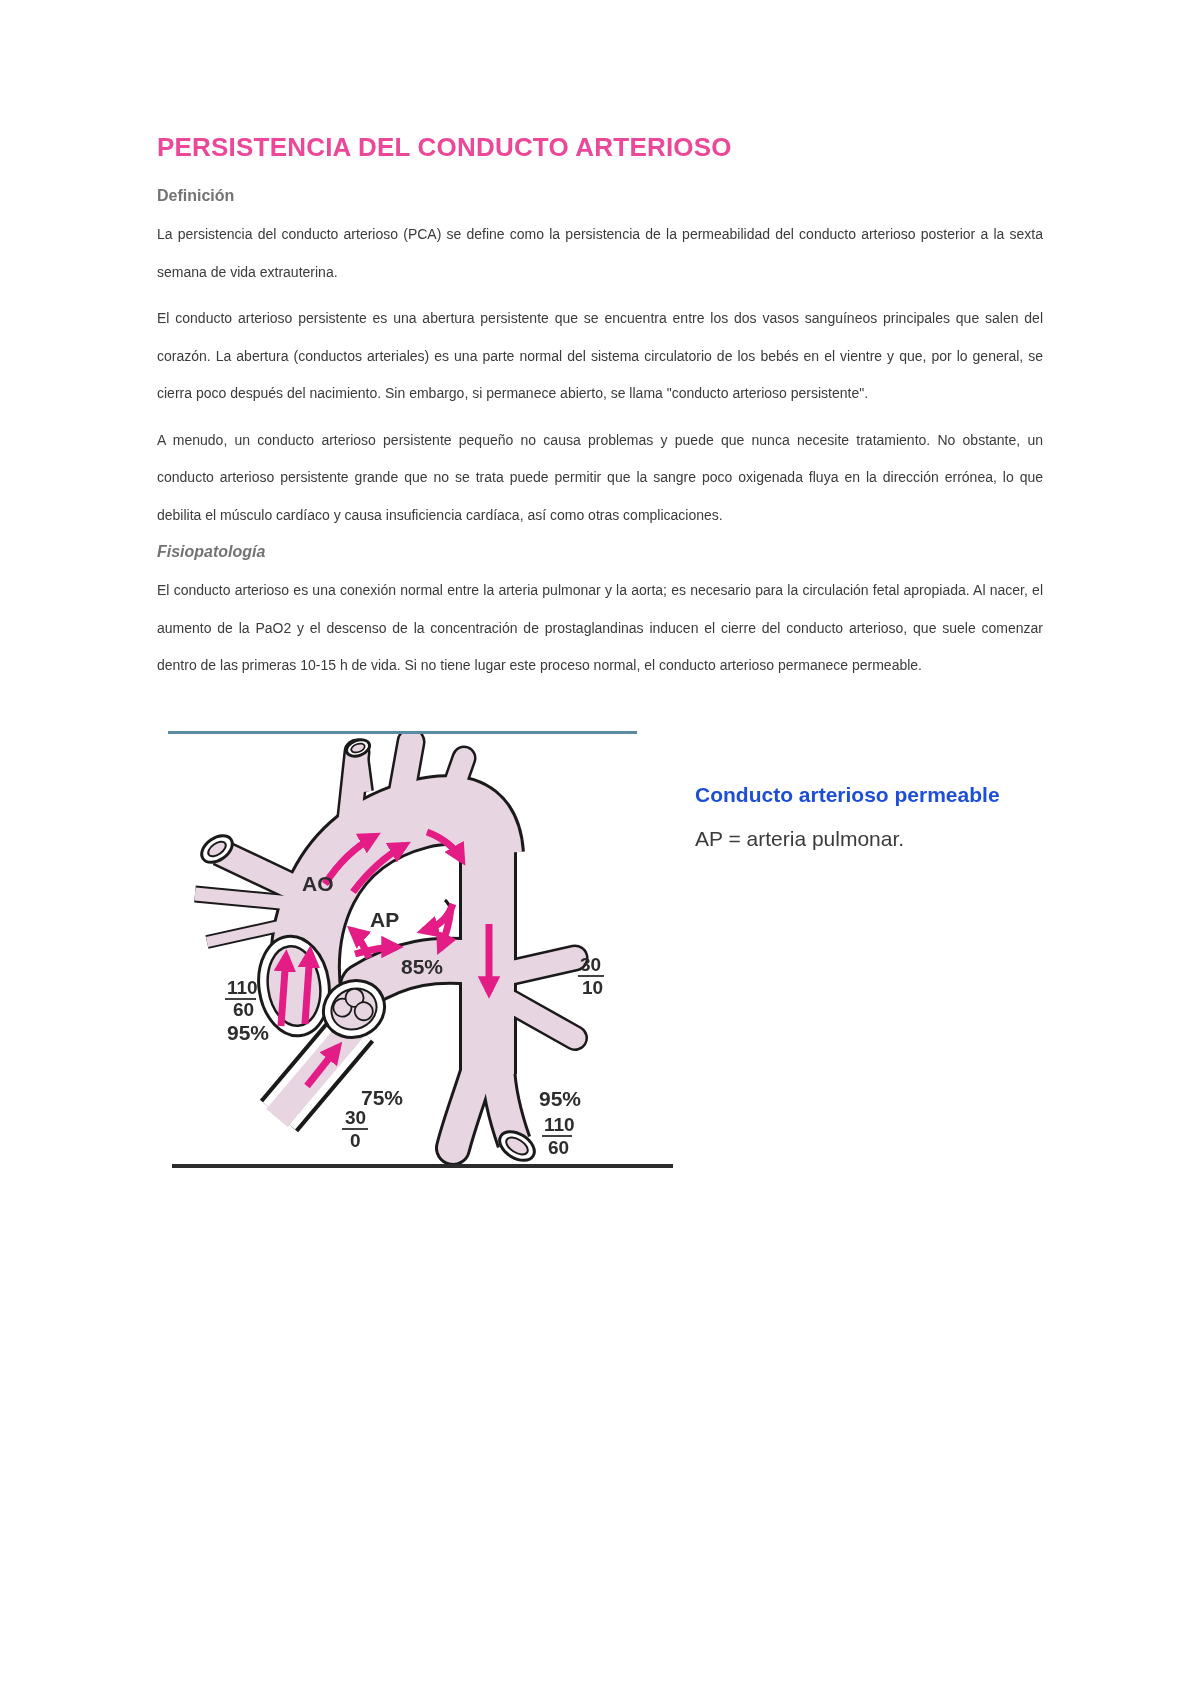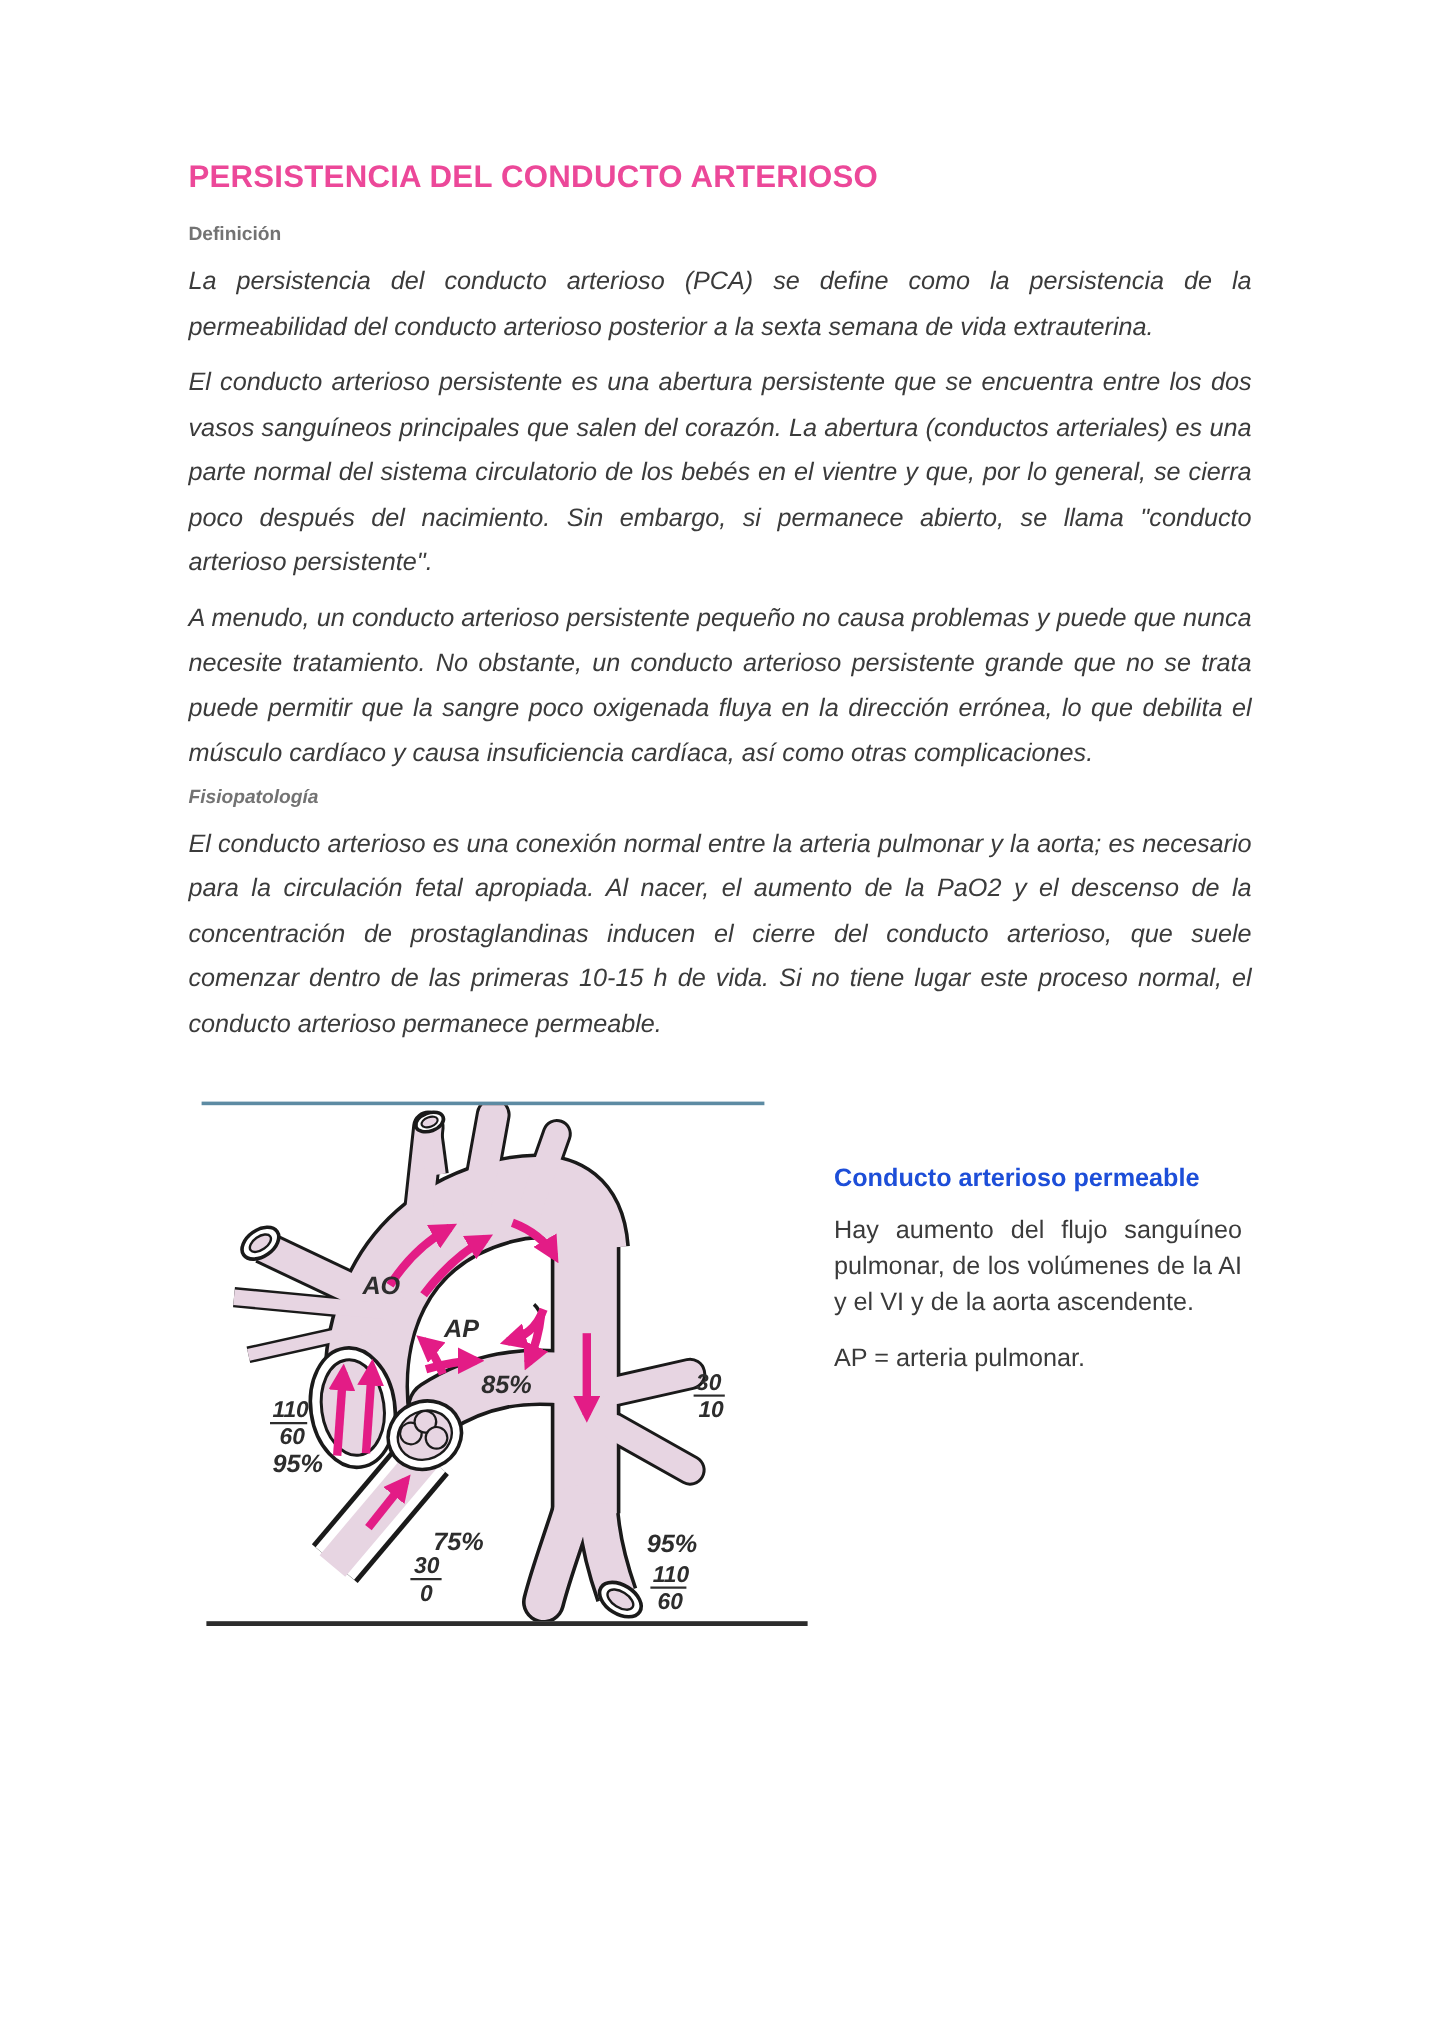--- a/index.html
+++ b/index.html
@@ -14,28 +14,28 @@
   .doc-title{
     font-size:26px;font-weight:bold;color:#ec4899;
     margin:0 0 24px 0;letter-spacing:0.2px;
   }
   .sub-heading{
     font-size:16px;font-weight:bold;color:#737373;
     margin:0 0 11px 0;
   }
   .sub-heading.fisio{margin-top:4px;font-style:italic;}
   p.body-par{
-    font-size:21px;line-height:37.5px;color:#3b3b3b;
-    text-align:justify;margin:0 0 9px 0;font-style:italic;
+    font-size:14px;line-height:37.5px;color:#3b3b3b;
+    text-align:justify;margin:0 0 9px 0;
   }
   .figure-row{
     display:flex;flex-direction:row;align-items:flex-start;
     margin-top:46px;
   }
-  .figure-left{width:505px;flex:0 0 auto;font-style:italic;}
+  .figure-left{width:505px;flex:0 0 auto;}
   .rule-top{height:3px;width:469px;margin-left:11px;background:#5d8ba3;}
   .rule-bottom{height:4px;width:501px;margin-left:15px;background:#2c2c2c;}
   .diagram-svg{display:block;margin:0;}
   .figure-caption{
     width:340px;flex:0 0 auto;margin-left:33px;padding-top:52px;
   }
   .caption-title{
     font-size:21px;font-weight:bold;color:#1d4ed8;margin:0 0 17px 0;
   }
   p.caption-par{
@@ -175,16 +175,15 @@
       <text x="387" y="397" font-size="19">110</text>
       <line x1="385" y1="402" x2="415" y2="402" stroke="#2d2d2d" stroke-width="1.8"></line>
       <text x="391" y="420" font-size="19">60</text>
     </svg>
 
     <div class="rule-bottom"></div>
   </div>
 
   <div class="figure-caption">
     <h3 class="caption-title">Conducto arterioso permeable</h3>
-    <p class="caption-par">Hay aumento del flujo sanguíneo pulmonar, de los volúmenes de la AI y el VI y de la aorta ascendente.</p>
     <p class="caption-par">AP = arteria pulmonar.</p>
   </div>
 </div>
 
 </body></html>

